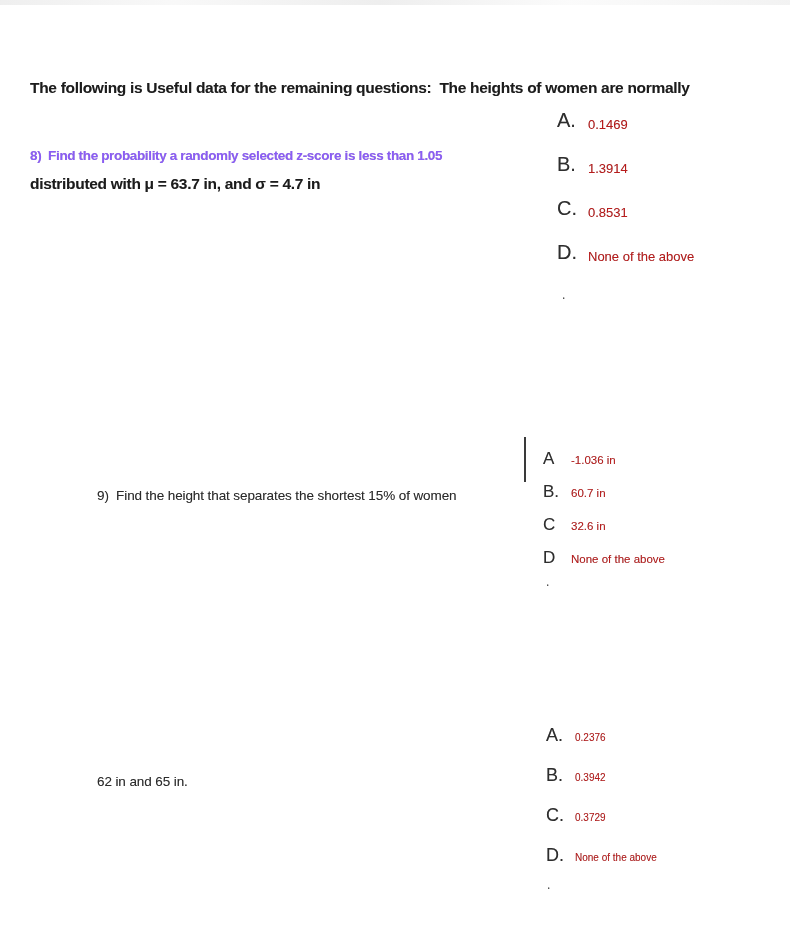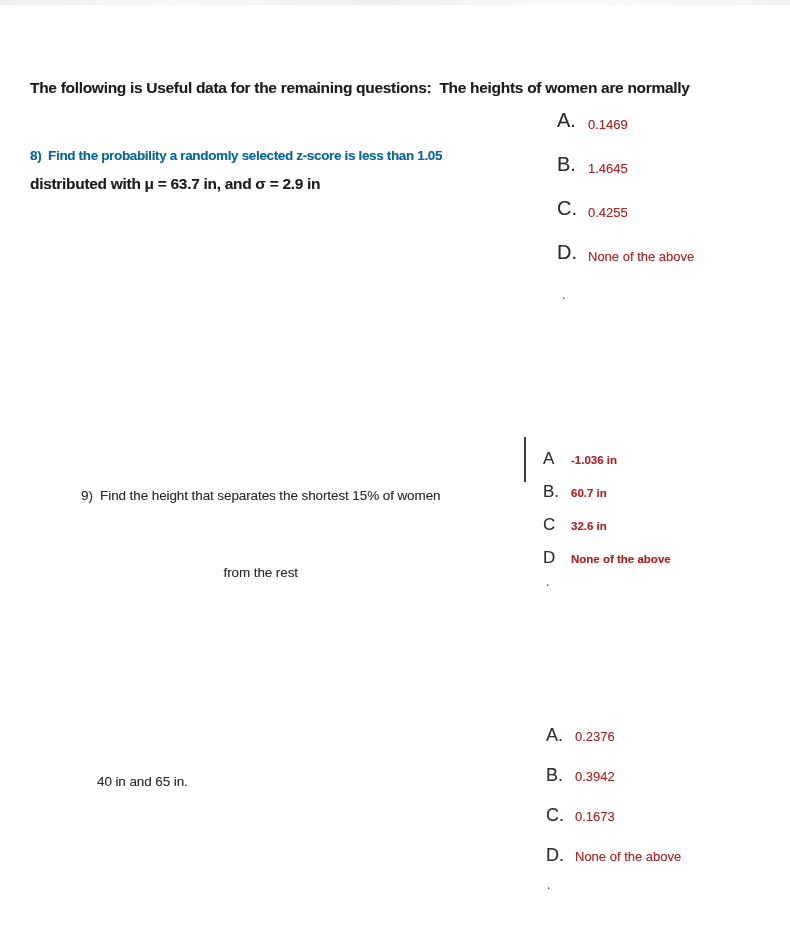--- a/index.html
+++ b/index.html
@@ -24,96 +24,95 @@
     position: absolute; left: 30px; top: 8px;
     font-size: 15.5px; font-weight: 700; letter-spacing: -0.3px;
     color: #1c1c1c; line-height: 32px; white-space: pre;
   }
 
   .prompt { white-space: pre; }
 
   .q8-prompt {
     position: absolute; left: 30px; top: 101px;
     font-size: 13.5px; font-weight: 700; letter-spacing: -0.35px;
-    color: #0369a1; line-height: 22px;
+    color: #8b5cf6; line-height: 22px;
   }
 
   .prompt-sm {
     font-size: 13.5px; font-weight: 400; letter-spacing: -0.1px;
     color: #2b2b2b; line-height: 25.5px;
   }
-  .q9-prompt  { position: absolute; left: 81px; top: 432px; text-align: center; }
+  .q9-prompt  { position: absolute; left: 97px; top: 432px; }
   .q10-prompt { position: absolute; left: 97px; top: 718px; }
 
   .opt-row { position: absolute; display: flex; align-items: baseline; }
   .opt-letter { color: #2e2e2e; font-weight: 400; flex: 0 0 auto; }
   .opt-value  { color: #b91c1c; font-weight: 400; white-space: pre; }
 
   
   .q8-opt { left: 557px; }
   .q8-opt .opt-letter { font-size: 20px; width: 31px; }
   .q8-opt .opt-value  { font-size: 13px; position: relative; top: 2px; }
 
   
   .q9-opt { left: 543px; }
   .q9-opt .opt-letter { font-size: 17px; width: 28px; }
-  .q9-opt .opt-value  { font-size: 11.5px; font-weight: bold; }
+  .q9-opt .opt-value  { font-size: 11.5px; }
 
   
   .q10-opt { left: 546px; }
   .q10-opt .opt-letter { font-size: 18px; width: 29px; }
-  .q10-opt .opt-value  { font-size: 13px; }
+  .q10-opt .opt-value  { font-size: 10px; }
 
   .trail-dot {
     position: absolute;
     font-size: 12px; color: #4a4a4a; line-height: 14px;
   }
 
   .cursor-line {
     position: absolute; left: 524px; top: 437px;
     width: 2px; height: 45px; background: #3a3a3a;
   }
 </style>
 </head>
 <body>
 
 <div class="page">
 
   <div class="scan-noise"></div>
 
   <div class="intro">
     <div>The following is Useful data for the remaining questions:  The heights of women are normally</div>
-    <div>distributed with μ = 63.7 in, and σ = 2.9 in</div>
+    <div>distributed with μ = 63.7 in, and σ = 4.7 in</div>
   </div>
 
   <div class="prompt q8-prompt">
     <div>8)  Find the probability a randomly selected z-score is less than 1.05</div>
   </div>
 
   <div class="opt-row q8-opt" style="top:109px">
     <span class="opt-letter">A.</span>
     <span class="opt-value">0.1469</span>
   </div>
   <div class="opt-row q8-opt" style="top:153px">
     <span class="opt-letter">B.</span>
-    <span class="opt-value">1.4645</span>
+    <span class="opt-value">1.3914</span>
   </div>
   <div class="opt-row q8-opt" style="top:197px">
     <span class="opt-letter">C.</span>
-    <span class="opt-value">0.4255</span>
+    <span class="opt-value">0.8531</span>
   </div>
   <div class="opt-row q8-opt" style="top:241px">
     <span class="opt-letter">D.</span>
     <span class="opt-value">None of the above</span>
   </div>
   <span class="trail-dot" style="left:562px;top:288px">.</span>
 
   <div class="prompt prompt-sm q9-prompt">
     <div>9)  Find the height that separates the shortest 15% of women</div>
-    <div>from the rest</div>
   </div>
 
   <div class="cursor-line"></div>
 
   <div class="opt-row q9-opt" style="top:449px">
     <span class="opt-letter">A</span>
     <span class="opt-value">-1.036 in</span>
   </div>
   <div class="opt-row q9-opt" style="top:482px">
     <span class="opt-letter">B.</span>
@@ -123,34 +122,34 @@
     <span class="opt-letter">C</span>
     <span class="opt-value">32.6 in</span>
   </div>
   <div class="opt-row q9-opt" style="top:548px">
     <span class="opt-letter">D</span>
     <span class="opt-value">None of the above</span>
   </div>
   <span class="trail-dot" style="left:546px;top:575px">.</span>
 
   <div class="prompt prompt-sm q10-prompt">
-    <div>40 in and 65 in.</div>
+    <div>62 in and 65 in.</div>
   </div>
 
   <div class="opt-row q10-opt" style="top:725px">
     <span class="opt-letter">A.</span>
     <span class="opt-value">0.2376</span>
   </div>
   <div class="opt-row q10-opt" style="top:765px">
     <span class="opt-letter">B.</span>
     <span class="opt-value">0.3942</span>
   </div>
   <div class="opt-row q10-opt" style="top:805px">
     <span class="opt-letter">C.</span>
-    <span class="opt-value">0.1673</span>
+    <span class="opt-value">0.3729</span>
   </div>
   <div class="opt-row q10-opt" style="top:845px">
     <span class="opt-letter">D.</span>
     <span class="opt-value">None of the above</span>
   </div>
   <span class="trail-dot" style="left:547px;top:878px">.</span>
 
 </div>
 
 </body></html>

